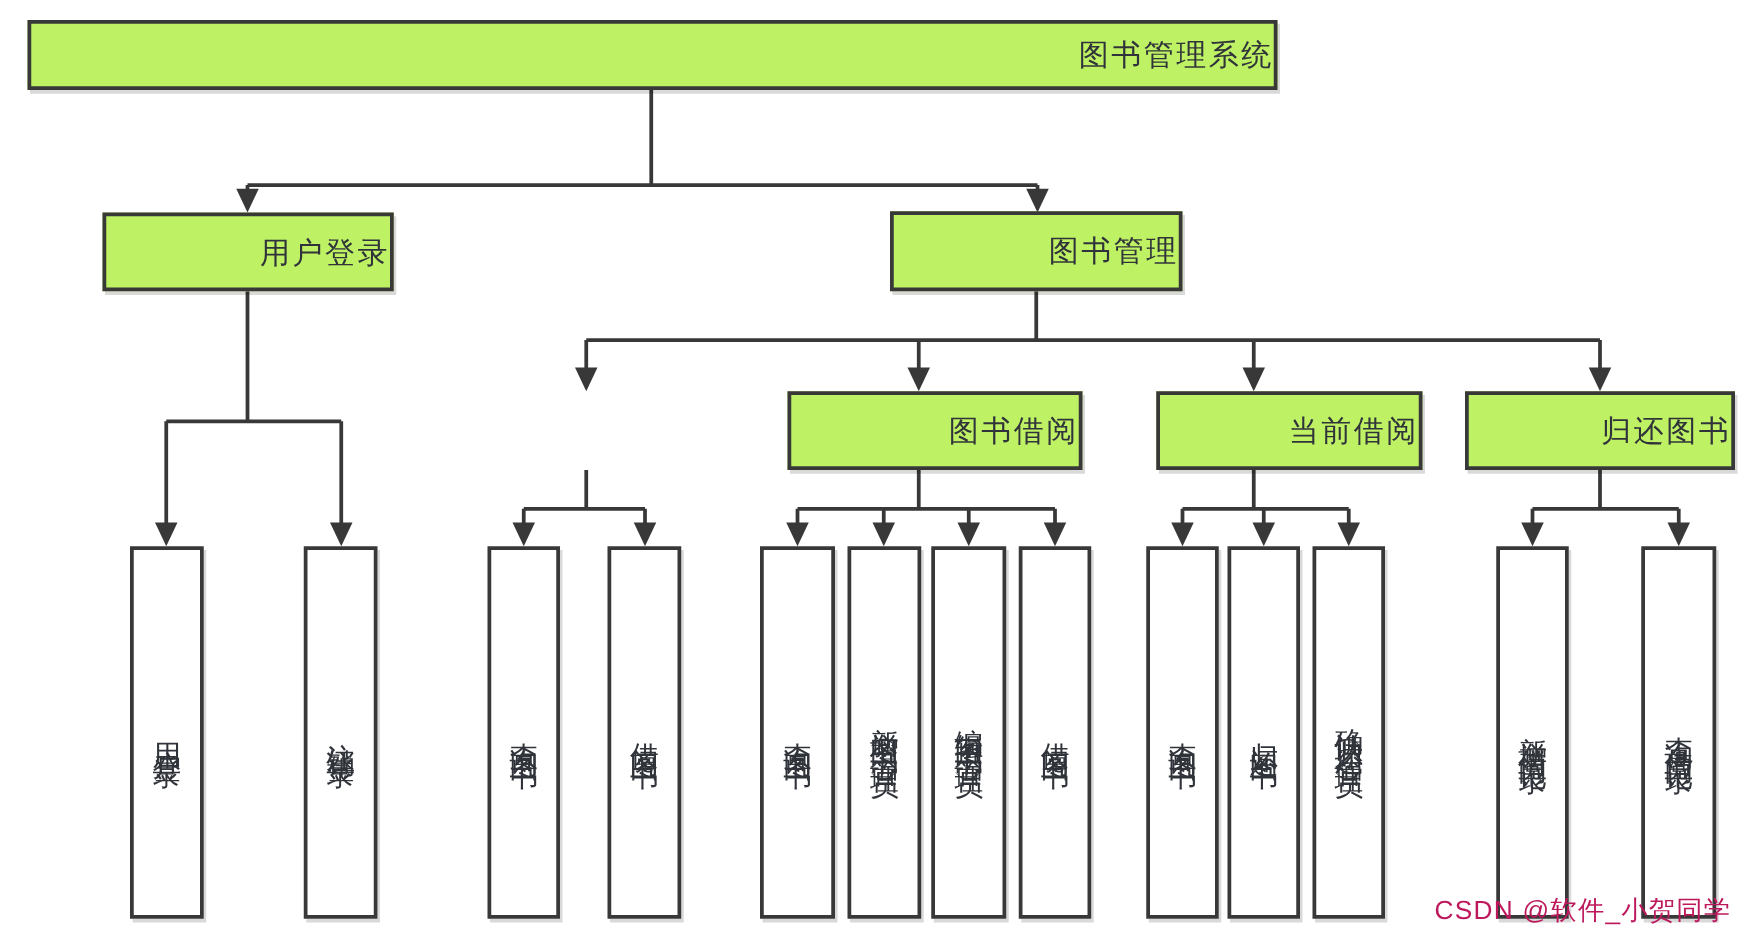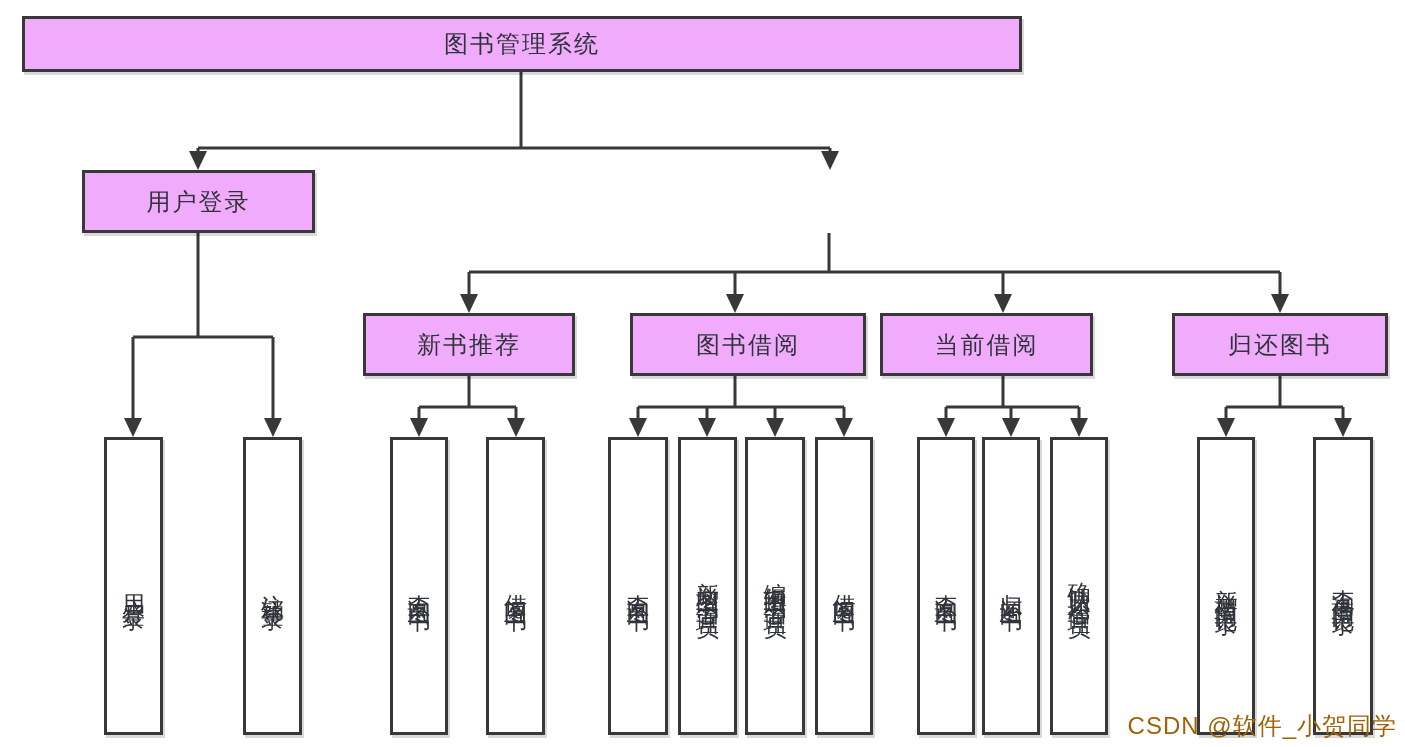--- a/index.html
+++ b/index.html
@@ -2,37 +2,37 @@
 <html><head>
 <meta charset="utf-8">
 <style>
   html,body{margin:0;padding:0;background:#fff;}
   #canvas{
     position:relative;width:1405px;height:747px;background:#ffffff;
     font-family:"Liberation Sans","DejaVu Sans",sans-serif;overflow:hidden;
   }
   svg.connectors{position:absolute;left:0;top:0;z-index:1;}
   .box{
-    position:absolute;box-sizing:border-box;border:3px solid #383838;background:#f0abfc;
-    display:flex;align-items:center;justify-content:center;z-index:2;
+    position:absolute;box-sizing:border-box;border:3px solid #383838;background:#bef264;
+    display:flex;align-items:center;justify-content:flex-end;z-index:2;
     box-shadow:2px 3px 0 rgba(0,0,0,0.15);
     font-family:Liberation Serif, serif;
   }
   .box .lbl{font-size:24px;color:#30343a;letter-spacing:2px;white-space:nowrap;}
   .vbox{
     position:absolute;box-sizing:border-box;border:3px solid #383838;background:#ffffff;
     top:437px;height:298px;display:flex;align-items:center;justify-content:center;z-index:2;
     box-shadow:2px 3px 0 rgba(0,0,0,0.15);
   }
   .vbox .lbl{
     writing-mode:vertical-rl;font-size:23px;letter-spacing:5px;color:#30343a;line-height:1;
   }
   .watermark{
-    position:absolute;right:8px;bottom:5px;z-index:3;
-    font-size:24px;color:#a16207;letter-spacing:1px;white-space:nowrap;
+    position:absolute;right:20px;bottom:5px;z-index:3;
+    font-size:21px;color:#be185d;letter-spacing:1px;white-space:nowrap;
   }
 </style>
 </head>
 <body>
 
 <div id="canvas">
 
   <svg class="connectors" width="1405" height="747" viewBox="0 0 1405 747">
 
     <path d="M521 72 V148 M198 148 H830 M198 148 V153 M830 148 V153" stroke="#383838" stroke-width="3" fill="none"></path>
@@ -69,28 +69,28 @@
     <polygon points="1334,418 1352,418 1343,437" fill="#383838"></polygon>
   </svg>
 
   <div class="box" style="left:22px;top:16px;width:1000px;height:56px">
     <span class="lbl">图书管理系统</span>
   </div>
 
   <div class="box" style="left:82px;top:170px;width:233px;height:63px">
     <span class="lbl">用户登录</span>
   </div>
+  <div class="box" style="left:712px;top:169px;width:234px;height:64px">
+    <span class="lbl">图书管理</span>
+  </div>
 
-  <div class="box" style="left:363px;top:313px;width:212px;height:63px">
-    <span class="lbl">新书推荐</span>
-  </div>
   <div class="box" style="left:630px;top:313px;width:236px;height:63px">
     <span class="lbl">图书借阅</span>
   </div>
-  <div class="box" style="left:880px;top:313px;width:213px;height:63px">
+  <div class="box" style="left:925px;top:313px;width:213px;height:63px">
     <span class="lbl">当前借阅</span>
   </div>
   <div class="box" style="left:1172px;top:313px;width:216px;height:63px">
     <span class="lbl">归还图书</span>
   </div>
 
   <div class="vbox" style="left:104px;width:59px">
     <span class="lbl">用户登录</span>
   </div>
   <div class="vbox" style="left:243px;width:59px">

